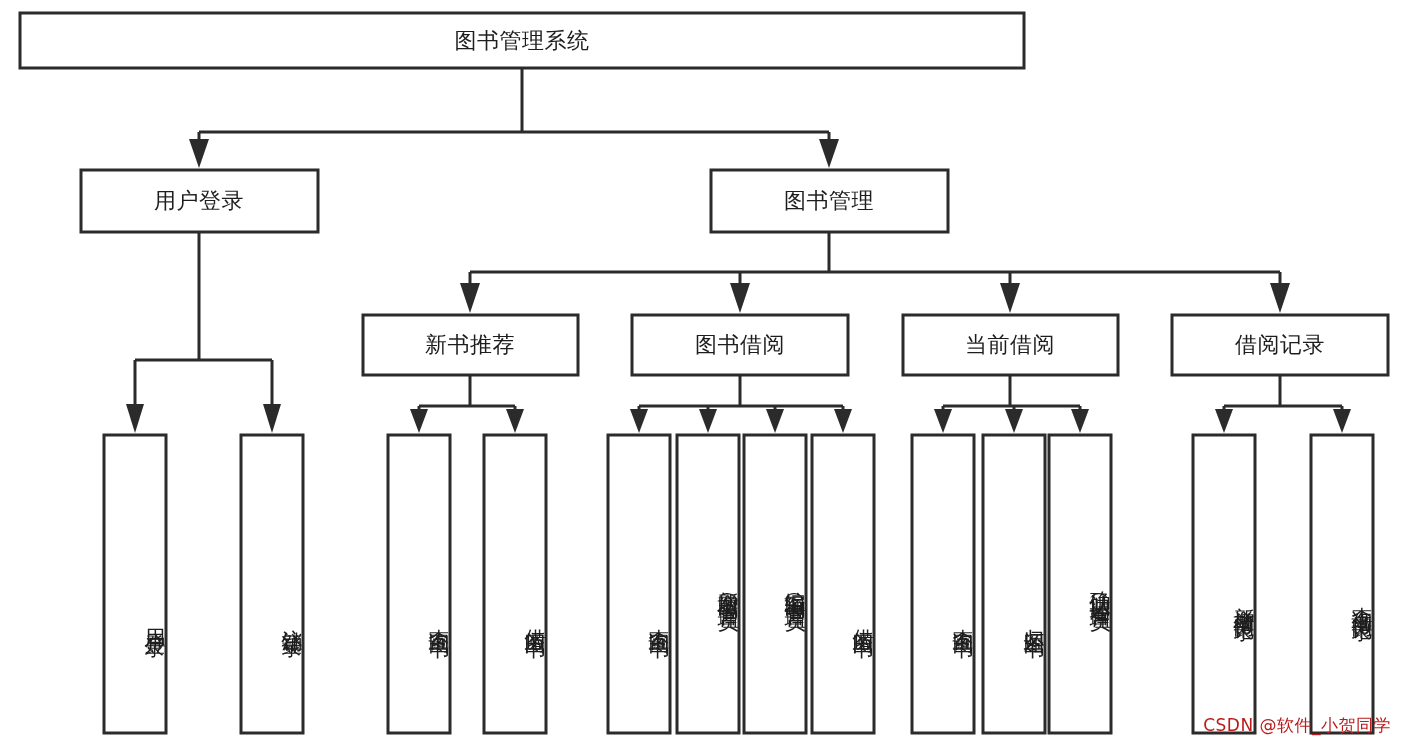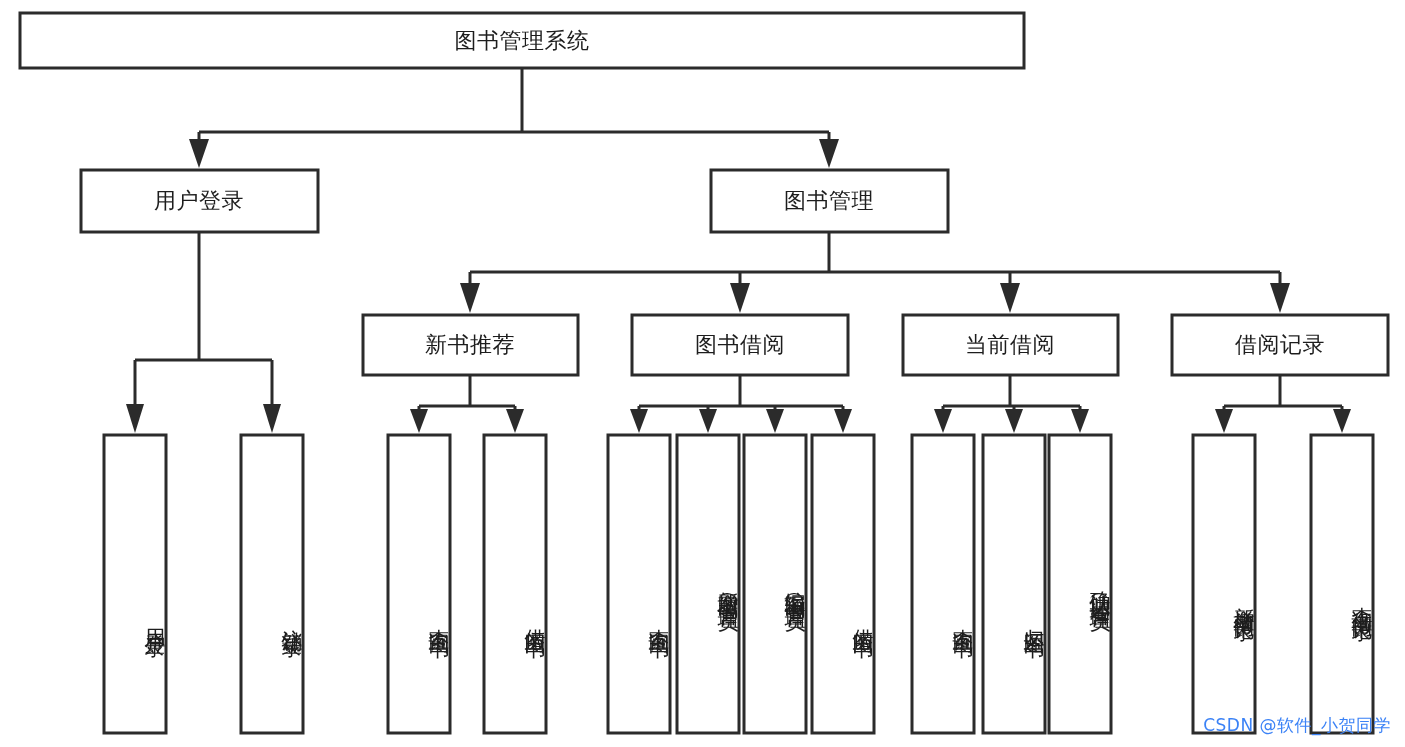--- a/index.html
+++ b/index.html
@@ -65,21 +65,21 @@
     align-items: flex-start;
     justify-content: center;
     pointer-events: none;
   }
   .watermark {
     position: absolute;
     right: 14px;
     bottom: 6px;
     font-family: "DejaVu Sans", "Liberation Sans", sans-serif;
     font-size: 17px;
-    color: #3b82f6;
+    color: #b91c1c;
     letter-spacing: 0.5px;
     white-space: nowrap;
     text-align: center;
   }
 </style>
 </head>
 <body>
 
 <div id="diagram-root">
 

